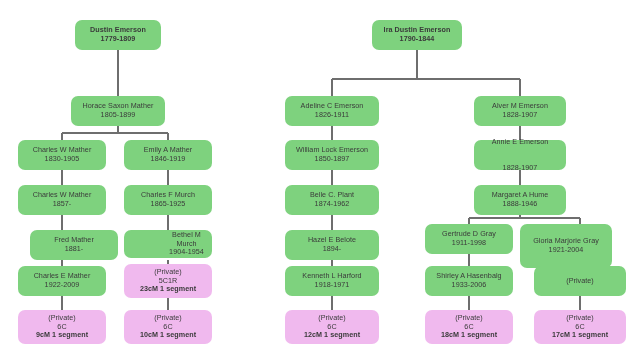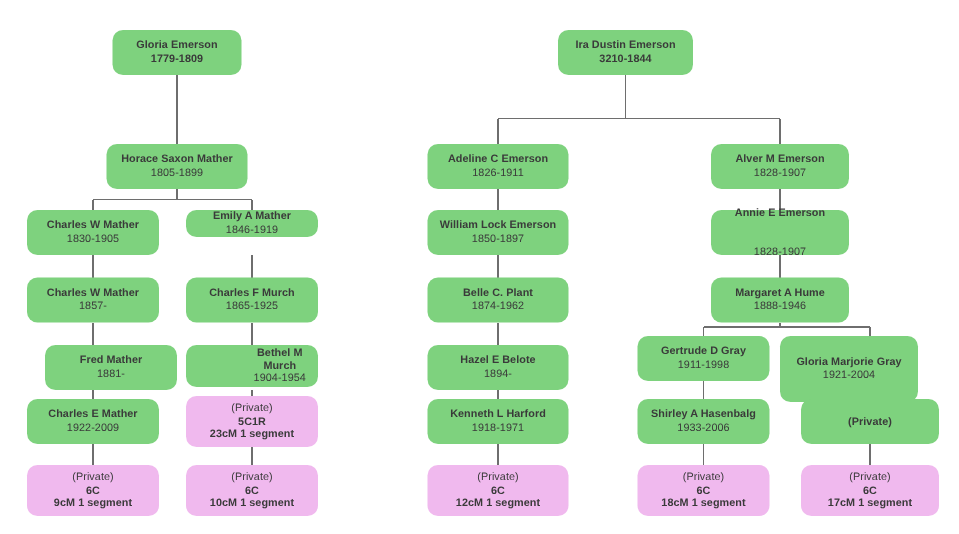--- a/index.html
+++ b/index.html
@@ -51,24 +51,24 @@
   .node.pink {
     background: #f0b9ee;
   }
   .node .line1 {
     font-weight: bold;
   }
   .node .line2,
   .node .line3 {
     font-weight: bold;
   }
-  .node.green .line1 { font-weight: bold; }
+  .node.green .line1 { font-weight: normal; }
   .node.green .line2 { font-weight: normal; }
   .node.pink .line1 { font-weight: normal; }
-  .node.pink .line2 { font-weight: bold; }
+  .node.pink .line2 { font-weight: normal; }
   .node.pink .line3 { font-weight: bold; }
   .node.root .line1 { font-weight: bold; }
   .node.root .line2 { font-weight: bold; }
 </style>
 </head>
 <body>
 
 <div id="tree-canvas">
   <svg id="connector-layer" viewBox="0 0 639 356" width="639" height="356">
       <line x1="118" y1="50" x2="118" y2="96" stroke="#6e6e6e" stroke-width="1.1" shape-rendering="crispEdges"></line>
@@ -104,21 +104,21 @@
       <line x1="469" y1="218" x2="469" y2="224" stroke="#6e6e6e" stroke-width="1.1" shape-rendering="crispEdges"></line>
       <line x1="520" y1="215" x2="520" y2="218" stroke="#6e6e6e" stroke-width="1.1" shape-rendering="crispEdges"></line>
       <line x1="520" y1="218" x2="580" y2="218" stroke="#6e6e6e" stroke-width="1.1" shape-rendering="crispEdges"></line>
       <line x1="580" y1="218" x2="580" y2="224" stroke="#6e6e6e" stroke-width="1.1" shape-rendering="crispEdges"></line>
       <line x1="469" y1="254" x2="469" y2="266" stroke="#6e6e6e" stroke-width="1.1" shape-rendering="crispEdges"></line>
       <line x1="469" y1="296" x2="469" y2="310" stroke="#6e6e6e" stroke-width="1.1" shape-rendering="crispEdges"></line>
       <line x1="580" y1="254" x2="580" y2="266" stroke="#6e6e6e" stroke-width="1.1" shape-rendering="crispEdges"></line>
       <line x1="580" y1="296" x2="580" y2="310" stroke="#6e6e6e" stroke-width="1.1" shape-rendering="crispEdges"></line>
     </svg>
 <div class="node green root" style="left: 75px; top: 20px; width: 86px; height: 30px;">
-      <div class="line1">Gloria Emerson</div>
+      <div class="line1">Dustin Emerson</div>
       <div class="line2">1779-1809</div>
     </div>
     <div class="node green" style="left: 71px; top: 96px; width: 94px; height: 30px;">
       <div class="line1">Horace Saxon Mather</div>
       <div class="line2">1805-1899</div>
     </div>
     <div class="node green" style="left: 18px; top: 140px; width: 88px; height: 30px;">
       <div class="line1">Charles W Mather</div>
       <div class="line2">1830-1905</div>
     </div>
@@ -132,21 +132,21 @@
     </div>
     <div class="node green" style="left: 18px; top: 266px; width: 88px; height: 30px;">
       <div class="line1">Charles E Mather</div>
       <div class="line2">1922-2009</div>
     </div>
     <div class="node pink" style="left: 18px; top: 310px; width: 88px; height: 34px;">
       <div class="line1">(Private)</div>
       <div class="line2">6C</div>
       <div class="line3">9cM 1 segment</div>
     </div>
-    <div class="node green" style="left: 124px; top: 140px; width: 88px; height: 18px;">
+    <div class="node green" style="left: 124px; top: 140px; width: 88px; height: 30px;">
       <div class="line1">Emily A Mather</div>
       <div class="line2">1846-1919</div>
     </div>
     <div class="node green" style="left: 124px; top: 185px; width: 88px; height: 30px;">
       <div class="line1">Charles F Murch</div>
       <div class="line2">1865-1925</div>
     </div>
     <div class="node green" style="left: 124px; top: 230px; width: 88px; height: 28px; padding-left: 40px;">
       <div class="line1">Bethel M Murch</div>
       <div class="line2">1904-1954</div>
@@ -156,21 +156,21 @@
       <div class="line2">5C1R</div>
       <div class="line3">23cM 1 segment</div>
     </div>
     <div class="node pink" style="left: 124px; top: 310px; width: 88px; height: 34px;">
       <div class="line1">(Private)</div>
       <div class="line2">6C</div>
       <div class="line3">10cM 1 segment</div>
     </div>
     <div class="node green root" style="left: 372px; top: 20px; width: 90px; height: 30px;">
       <div class="line1">Ira Dustin Emerson</div>
-      <div class="line2">3210-1844</div>
+      <div class="line2">1790-1844</div>
     </div>
     <div class="node green" style="left: 285px; top: 96px; width: 94px; height: 30px;">
       <div class="line1">Adeline C Emerson</div>
       <div class="line2">1826-1911</div>
     </div>
     <div class="node green" style="left: 285px; top: 140px; width: 94px; height: 30px;">
       <div class="line1">William Lock Emerson</div>
       <div class="line2">1850-1897</div>
     </div>
     <div class="node green" style="left: 285px; top: 185px; width: 94px; height: 30px;">

